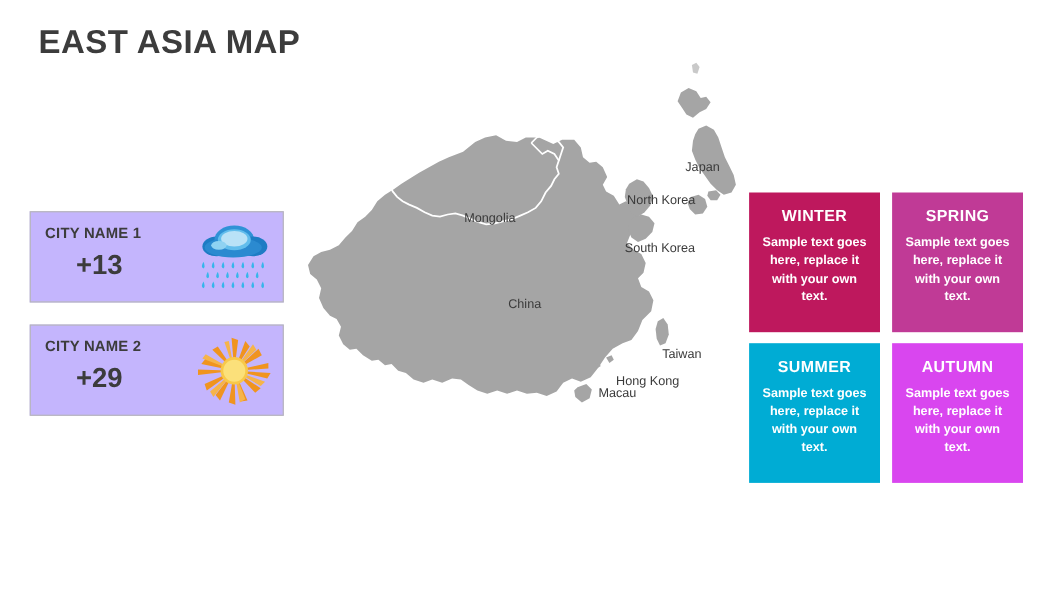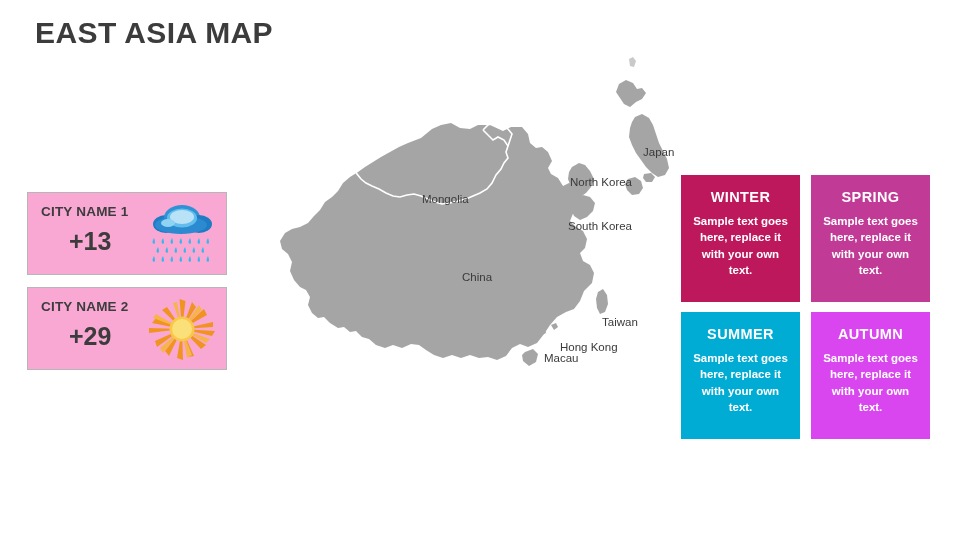--- a/index.html
+++ b/index.html
@@ -13,43 +13,43 @@
     position: relative;
     overflow: hidden;
     font-family: "Liberation Sans", sans-serif;
     -webkit-font-smoothing: antialiased;
   }
 
   
   #page-title {
     position: absolute;
     left: 35px;
-    top: 16px;
+    top: 22px;
     font-size: 30px;
     font-weight: bold;
     color: #3c3c3c;
     letter-spacing: 0.4px;
     white-space: nowrap;
   }
 
   
   #city-cards {
     position: absolute;
     left: 27px;
     top: 192px;
     width: 202px;
   }
   .city-card {
     position: relative;
-    width: 200px;
+    width: 231px;
     height: 83px;
-    background: #f9a8d4;
+    background: #c4b5fd;
     border: 1px solid #b6b6b6;
     box-sizing: border-box;
-    margin-bottom: 12px;
+    margin-bottom: 20px;
   }
   .city-card-name {
     position: absolute;
     left: 13px;
     top: 11px;
     font-size: 13.5px;
     font-weight: bold;
     color: #3c3c3c;
     letter-spacing: 0.2px;
     white-space: nowrap;
@@ -279,21 +279,21 @@
         M245 297 L253 294 L258 299 L256 307 L249 311 L243 306 L242 300 Z"></path>
 
       <path fill="#a5a5a5" d="
         M271 270 L276 268 L278 272 L274 275 Z"></path>
       <path fill="#a5a5a5" d="
         M261 276 L265 274 L266 278 L262 280 Z"></path>
     </g>
   </svg>
 
   <div class="map-label" style="left:142px; top:138px;">Mongolia</div>
-  <div class="map-label" style="left:363px; top:91px;">Japan</div>
+  <div class="map-label" style="left:343px; top:91px;">Japan</div>
   <div class="map-label" style="left:290px; top:121px;">North Korea</div>
   <div class="map-label" style="left:288px; top:165px;">South Korea</div>
   <div class="map-label" style="left:182px; top:216px;">China</div>
   <div class="map-label" style="left:322px; top:261px;">Taiwan</div>
   <div class="map-label" style="left:280px; top:286px;">Hong Kong</div>
   <div class="map-label" style="left:264px; top:297px;">Macau</div>
 </div>
 
 <div id="season-grid">
 

